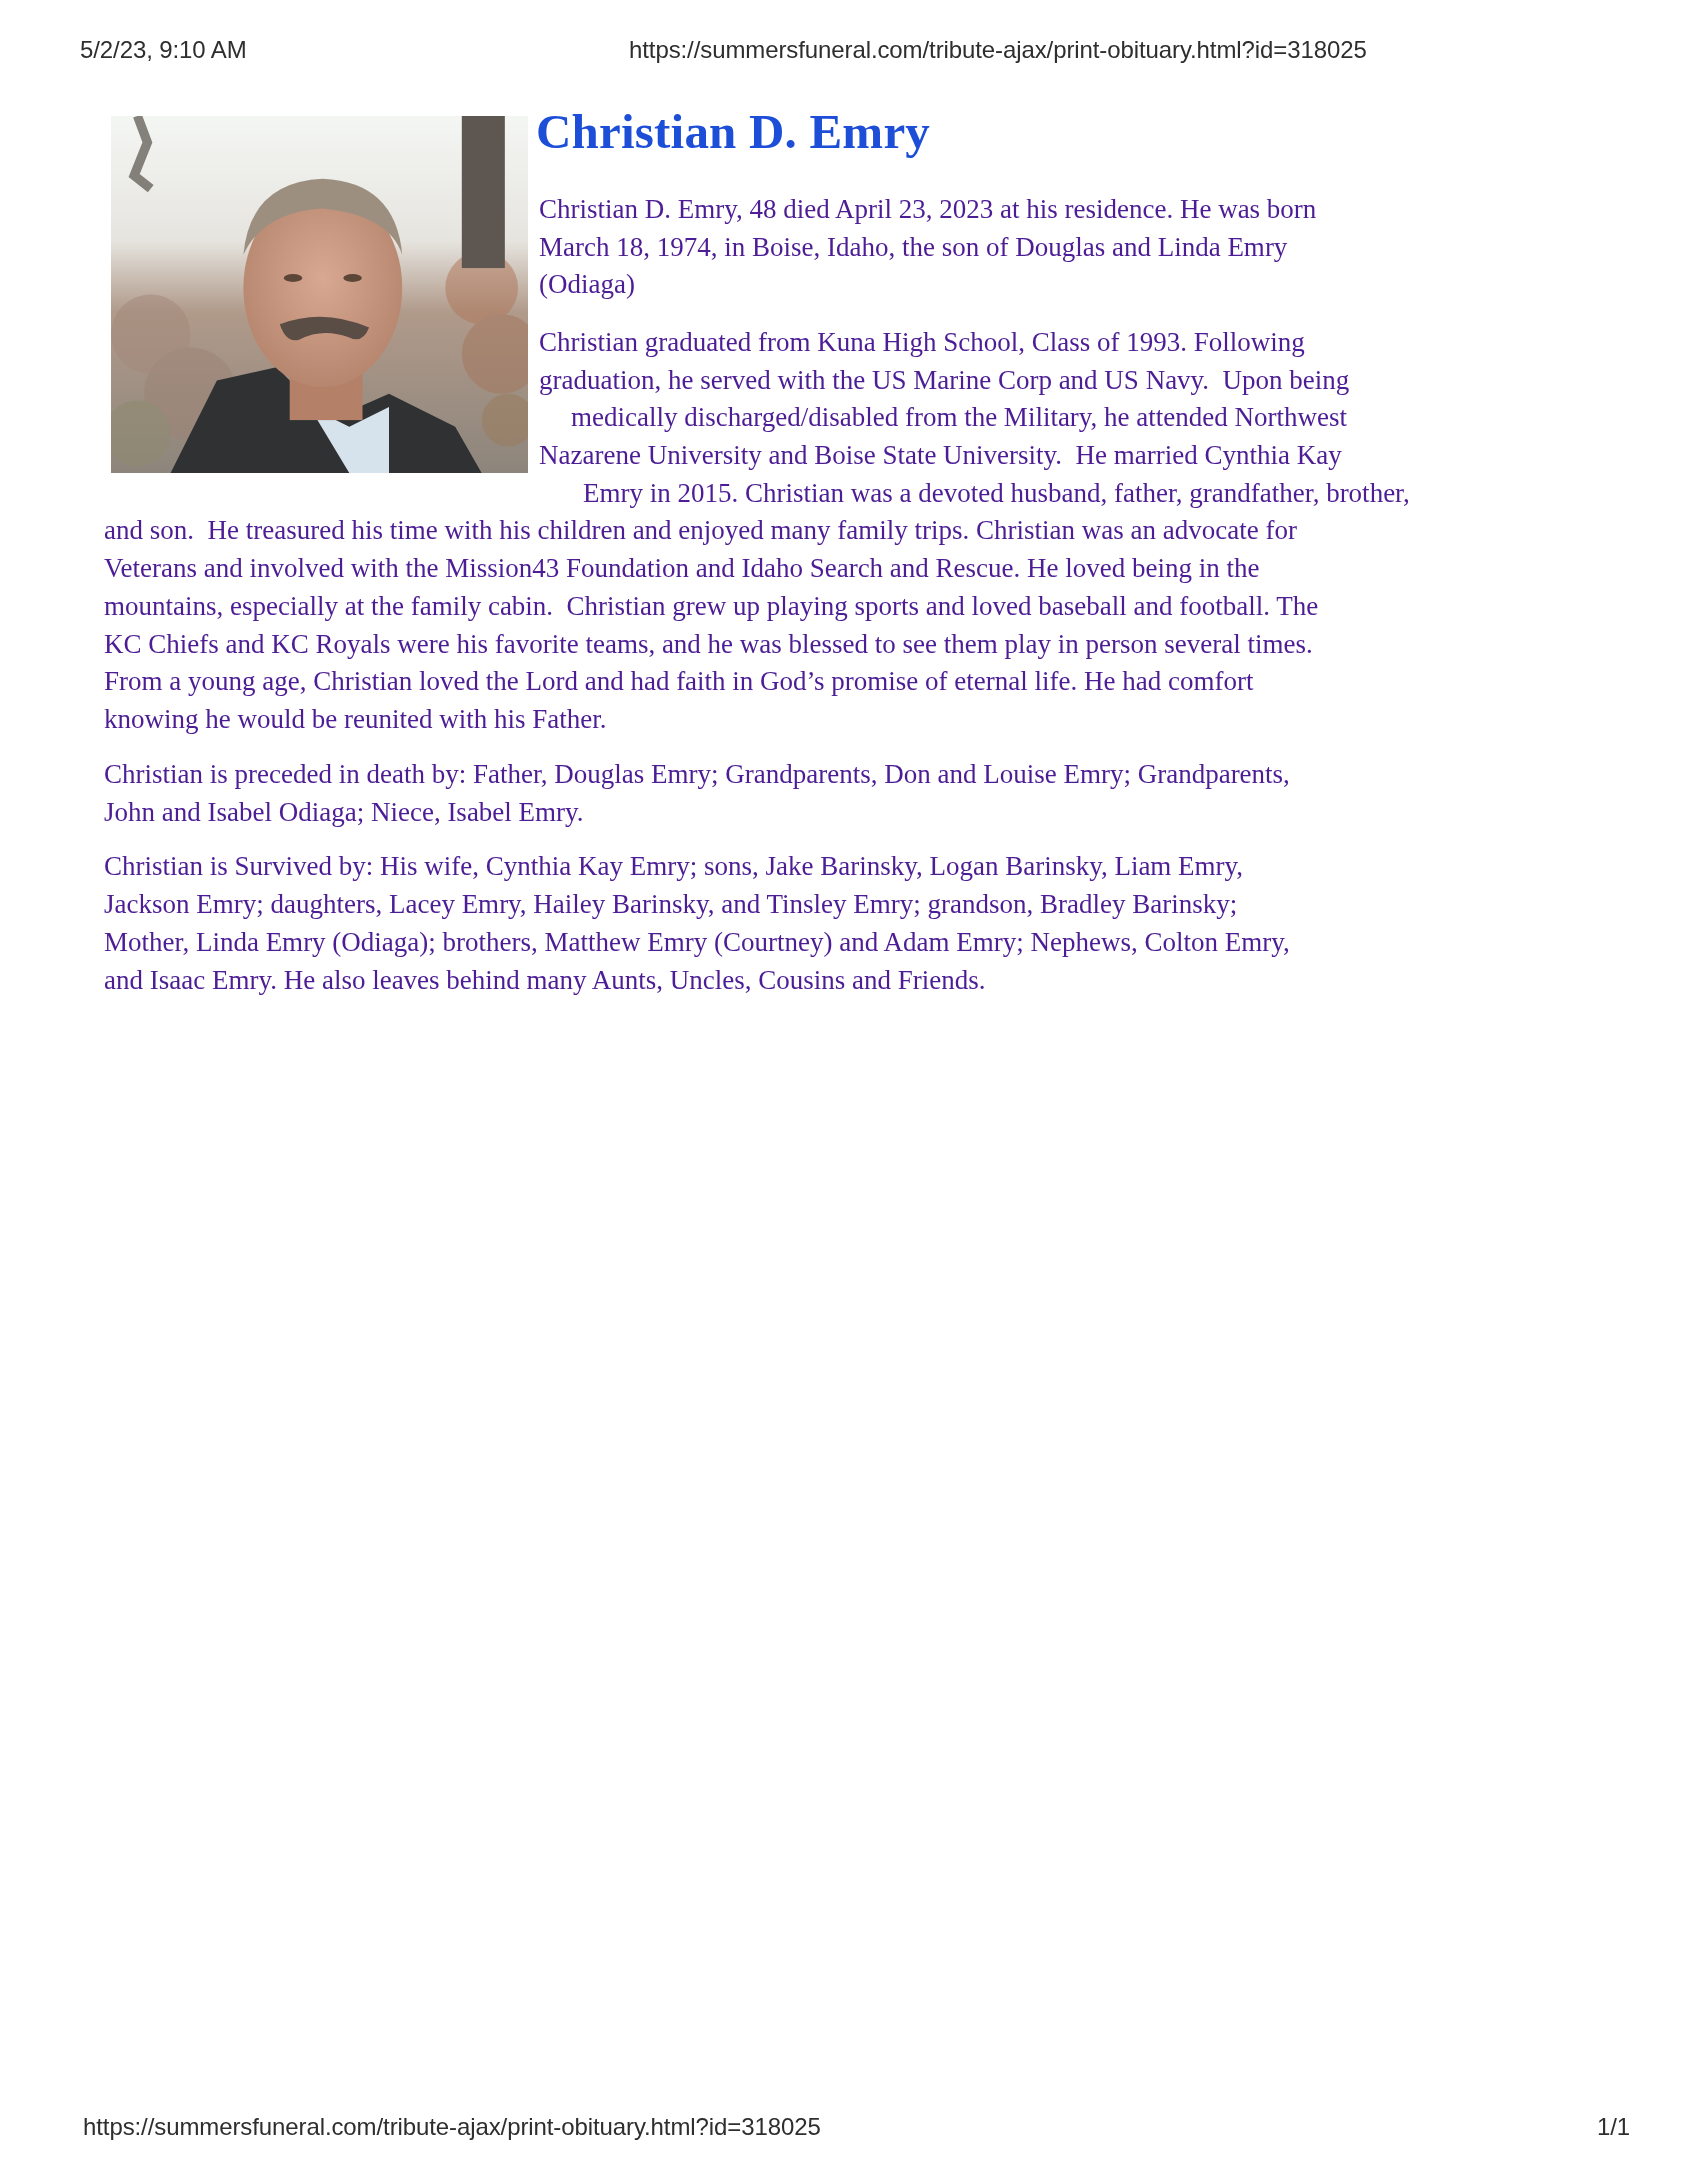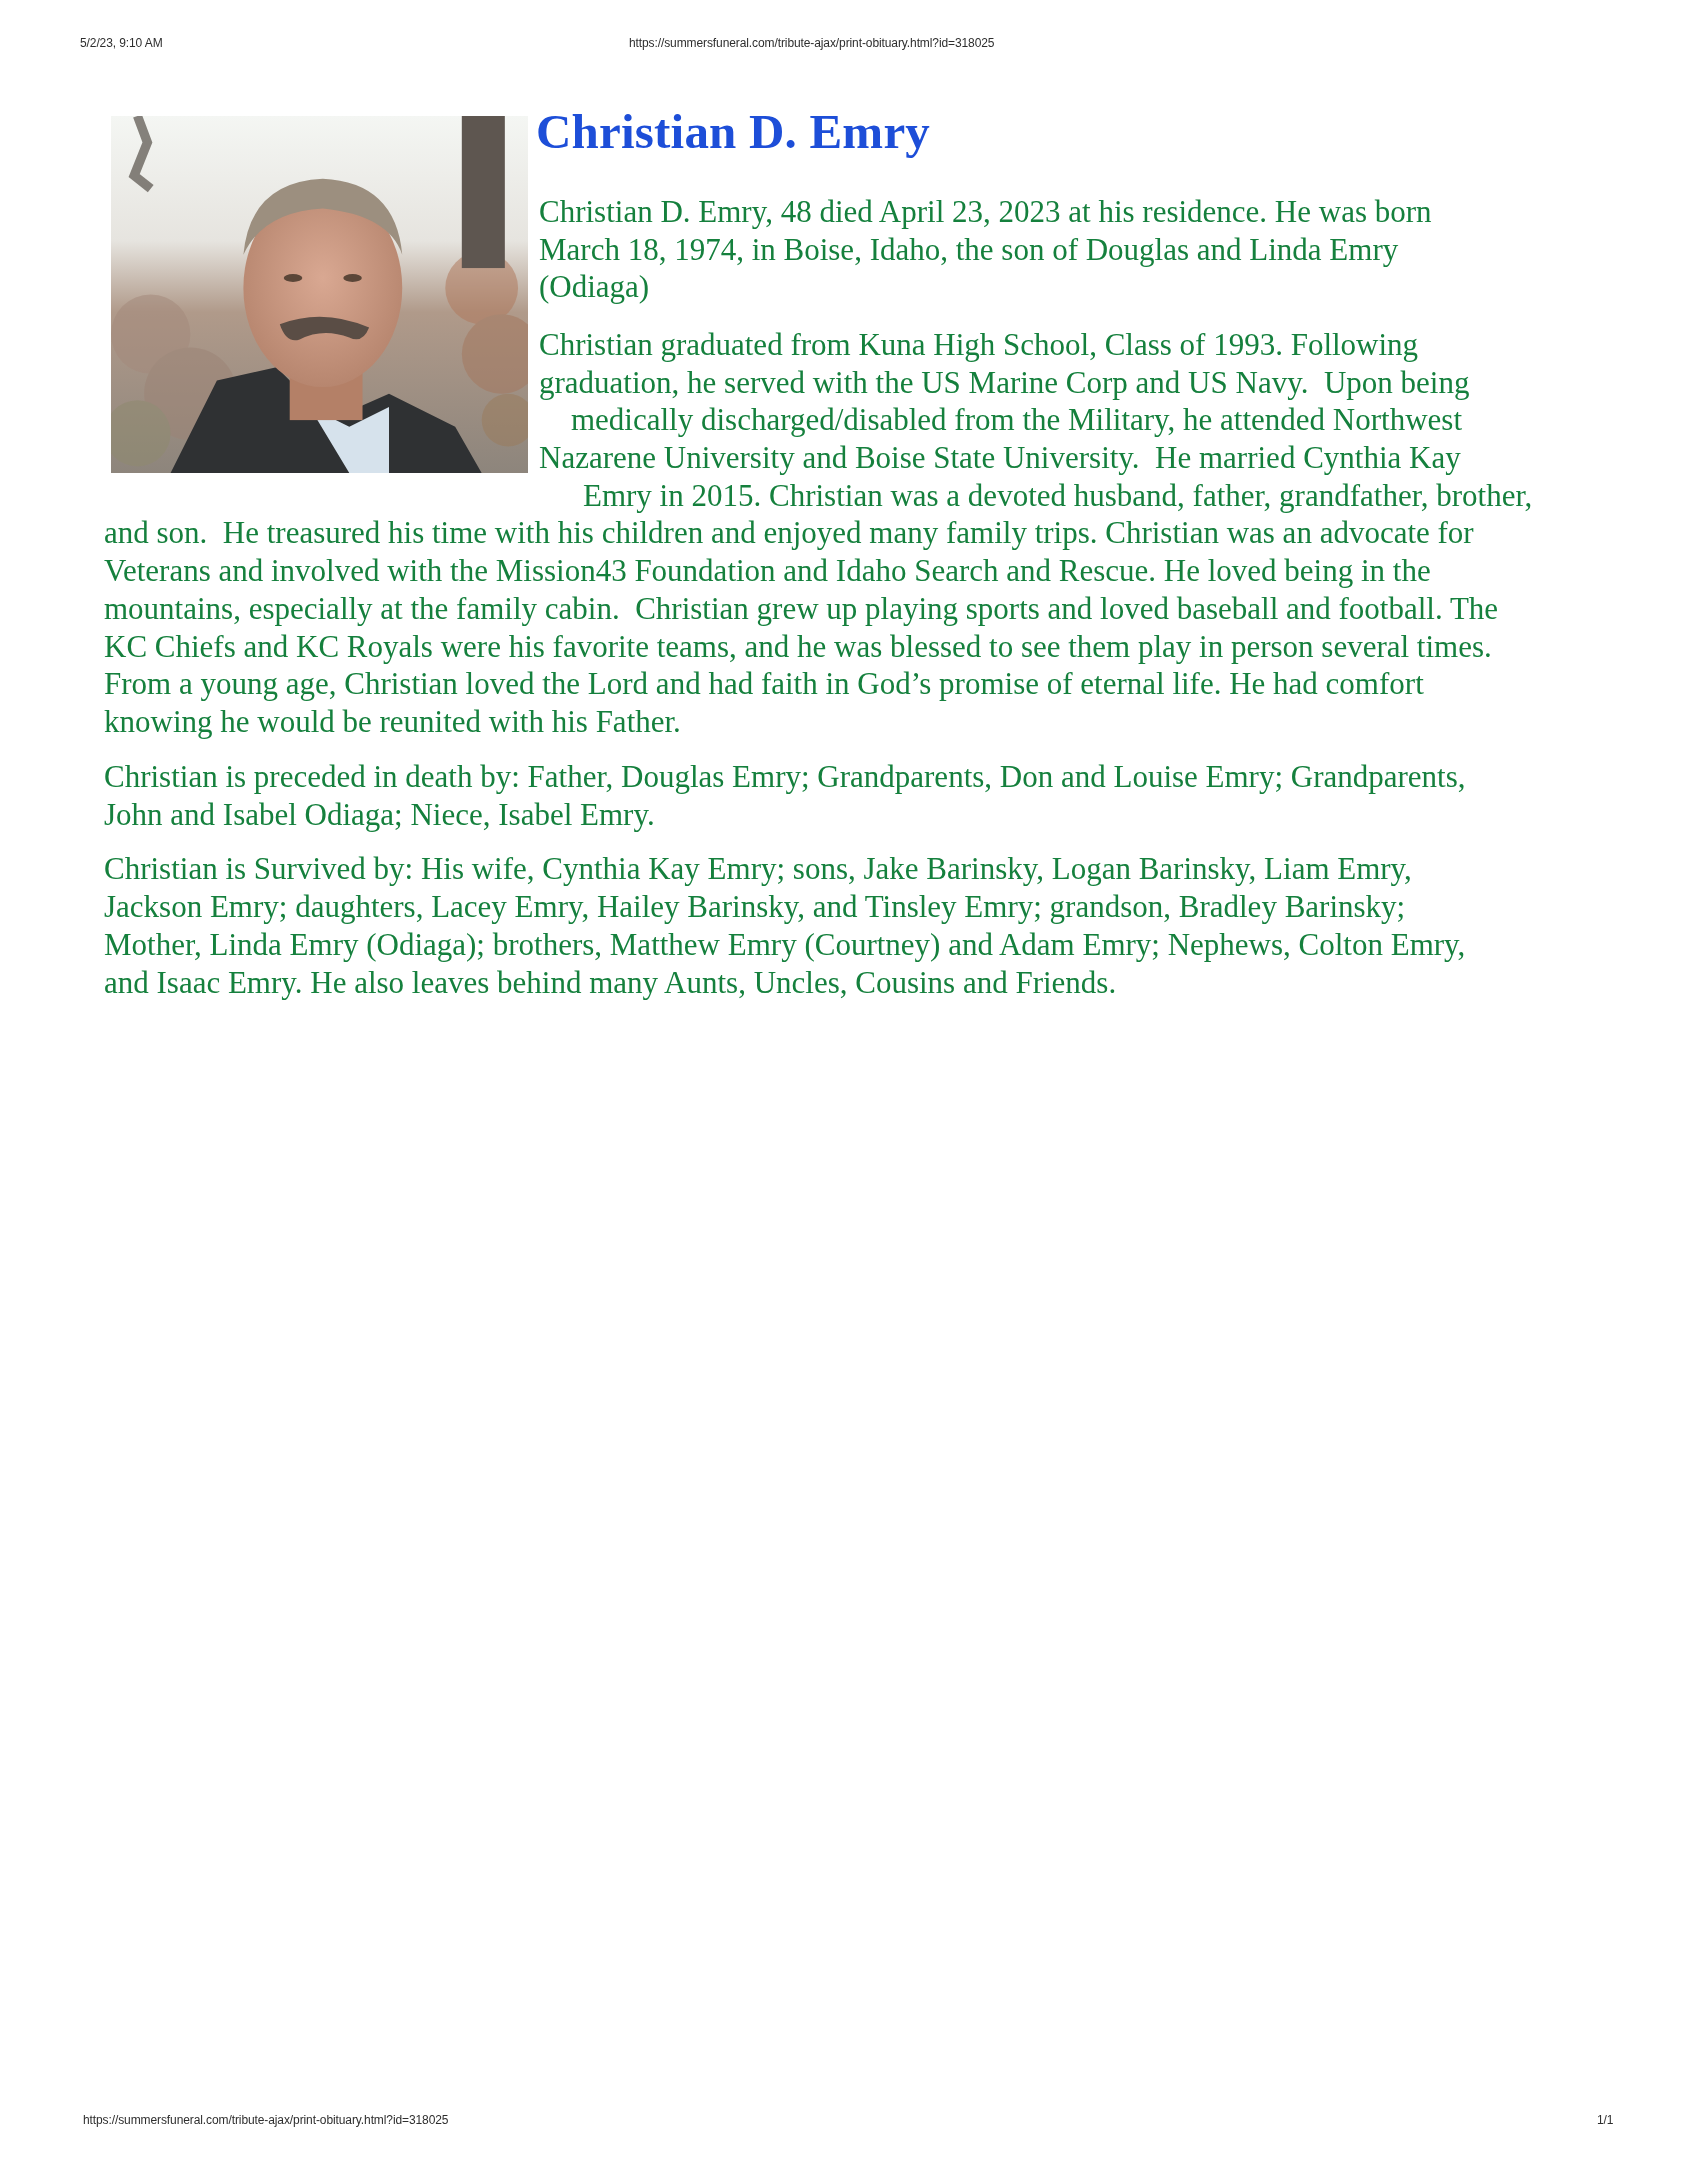--- a/index.html
+++ b/index.html
@@ -1,39 +1,39 @@
 <!DOCTYPE html>
 <html style="font-size:10.6px"><head>
 <meta charset="utf-8">
 <style>
   html, body { margin: 0; padding: 0; background: #ffffff; }
   body { width: 1687px; height: 2183px; position: relative; overflow: hidden; }
   .print-header, .print-footer {
     position: absolute; font-family: "Liberation Sans", sans-serif;
-    font-size: 12px; color: #2e2e2e; white-space: nowrap; letter-spacing: -0.1px;
+    font-size: 24px; color: #2e2e2e; white-space: nowrap; letter-spacing: -0.1px;
   }
   .hdr-date { left: 80px; top: 36px; }
   .hdr-url { left: 629px; top: 36px; }
   .ftr-url { left: 83px; top: 2113px; }
   .ftr-page { left: 1597px; top: 2113px; }
 
   .photo {
     position: absolute; left: 111px; top: 116px; width: 417px; height: 357px;
     overflow: hidden; background: #9a8f84;
   }
   .photo svg { display: block; width: 100%; height: 100%; }
 
   .title {
     position: absolute; left: 536px; top: 103px; margin: 0;
     font-family: "Liberation Serif", serif; font-weight: bold;
     font-size: 49px; color: #1d4ed8; white-space: nowrap; letter-spacing: 0.2px;
   }
   .line {
     position: absolute; font-family: "Liberation Serif", serif;
-    font-size: 31px; color: #15803d; white-space: pre; line-height: 1;
+    font-size: 27px; color: #4c1d95; white-space: pre; line-height: 1;
   }
 </style>
 </head>
 <body>
 
 <div class="print-header hdr-date">5/2/23, 9:10 AM</div>
 <div class="print-header hdr-url">https://summersfuneral.com/tribute-ajax/print-obituary.html?id=318025</div>
 
 <div class="photo" role="img" aria-label="Portrait photo of Christian D. Emry outdoors">
   <svg viewBox="0 0 630 540" preserveAspectRatio="none">

